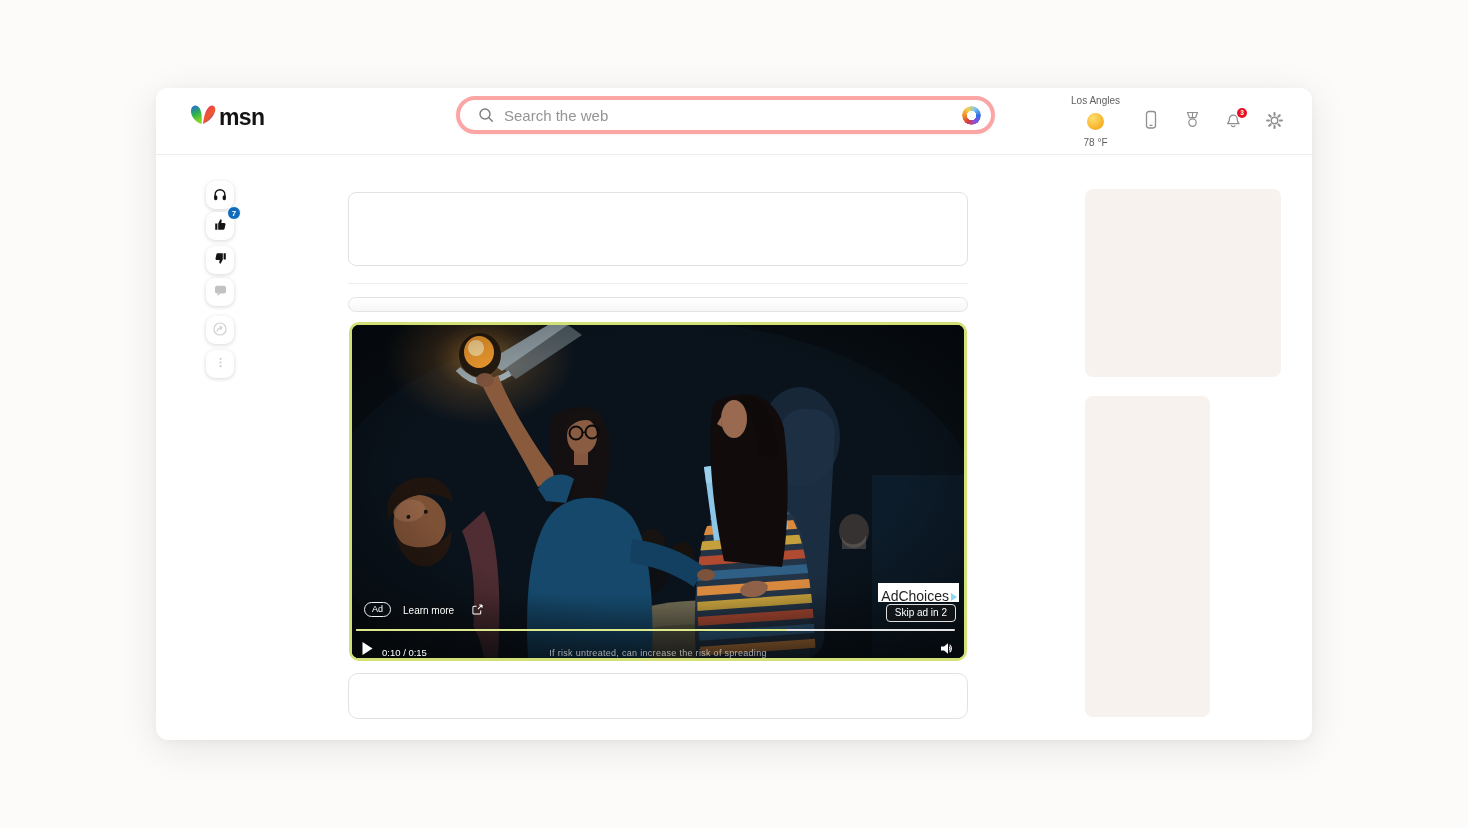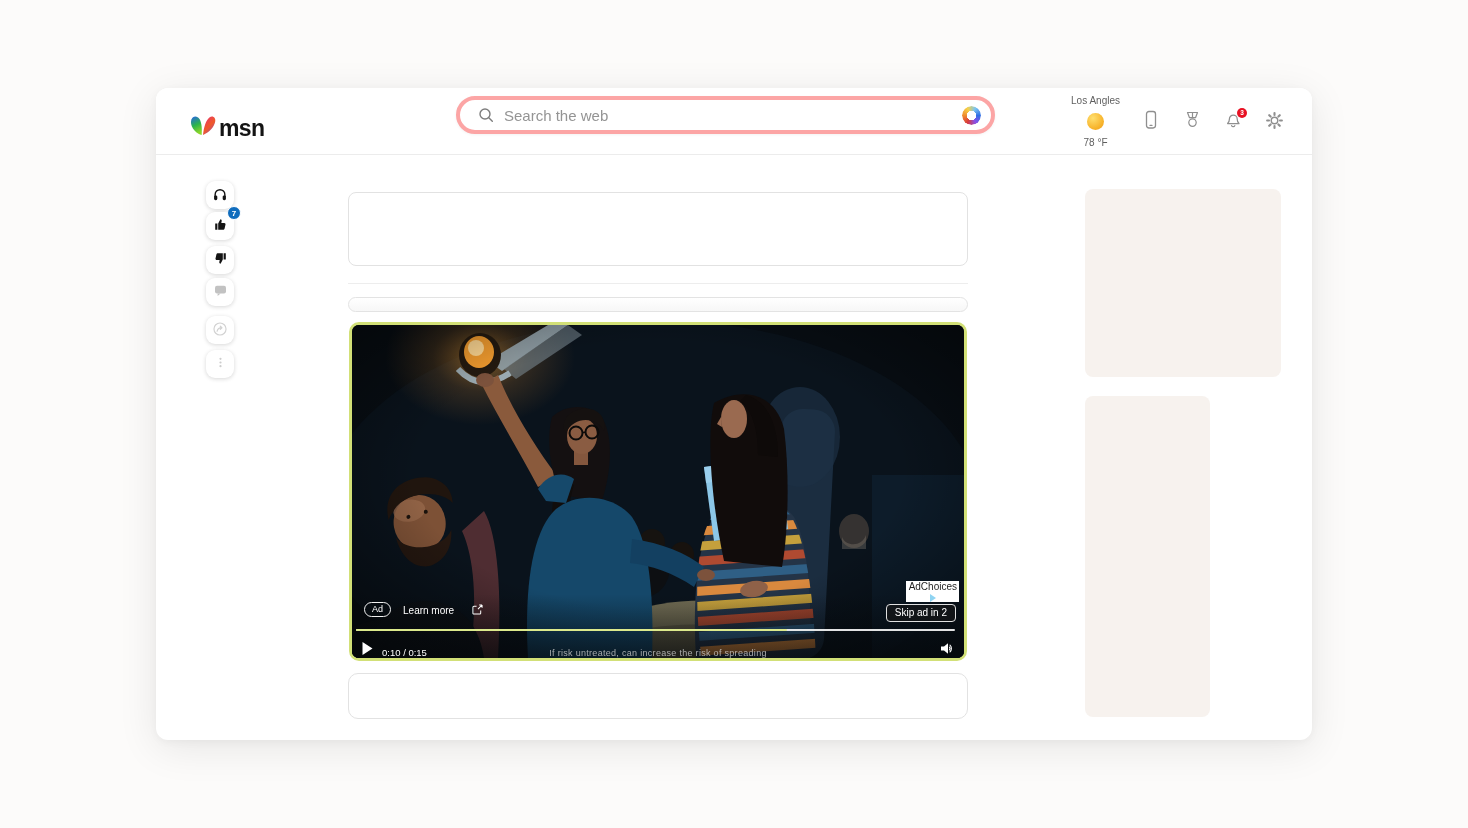--- a/index.html
+++ b/index.html
@@ -6,21 +6,21 @@
   html,body { background:#fcfbfa; }
   .stage{ position:relative; width:1468px; height:828px; background:#fcfbfa;
           font-family:"Liberation Sans",sans-serif; overflow:hidden; }
   .app-card{ position:absolute; left:156px; top:88px; width:1156px; height:652px;
              background:#fff; border-radius:12px;
              box-shadow:0 8px 40px rgba(0,0,0,.09), 0 2px 8px rgba(0,0,0,.04); }
 
   
   .hdr{ position:absolute; left:0; right:0; top:0; height:67px; background:#fff;
         border-bottom:1px solid #ececec; border-radius:12px 12px 0 0; }
-  .logo{ position:absolute; left:32px; top:26px; display:flex; align-items:center; gap:1px; cursor:pointer; }
+  .logo{ position:absolute; left:32px; top:15px; display:flex; align-items:center; gap:1px; cursor:pointer; }
   .logo-text{ font-size:23px; font-weight:700; color:#141414; letter-spacing:-0.6px; }
   .search{ position:absolute; left:300px; top:8px; width:539px; height:38px;
            border:4px solid #fca5a5; border-radius:20px; background:#fff;
            display:flex; align-items:center; padding:0 10px 0 18px;
            box-shadow:0 1px 3px rgba(0,0,0,.05); }
   .search input{ flex:1; border:none; outline:none; background:transparent;
                  font-size:15px; color:#333; font-family:"Liberation Sans",sans-serif; }
   .search input::placeholder{ color:#949494; }
   .copilot{ width:19px; height:19px; border-radius:50%; flex:0 0 auto; cursor:pointer;
             background:conic-gradient(from 210deg,#d83b3b,#f08c2e,#f7d148,#79c4f2,#2f6fe4,#8a4fe8,#d83b3b);
@@ -62,21 +62,21 @@
   .r2{ position:absolute; left:929px; top:308px; width:125px; height:321px;
        background:#f7f2ee; border-radius:8px; }
 
   
   .video{ position:absolute; left:193px; top:234px; width:618px; height:339px;
           border:3px solid #d2e077; border-radius:10px; background:#080e14; overflow:hidden; cursor:pointer; }
   .scene{ position:absolute; inset:0; width:100%; height:100%; display:block; }
   .vgrad{ position:absolute; left:0; right:0; bottom:0; height:64px;
           background:linear-gradient(rgba(5,8,11,0),rgba(5,8,11,.6)); }
   .adchoices{ position:absolute; right:5px; bottom:56px; background:#fff; color:#1f1f1f;
-              font-size:10px; line-height:11px; padding:0 2px 0 3px; display:flex; align-items:center; gap:2px; cursor:pointer;flex-direction:column; }
+              font-size:14px; line-height:11px; padding:8px 2px 0 3px; display:flex; align-items:center; gap:2px; cursor:pointer; }
   .adch-tri{ width:0; height:0; border-left:6px solid #8fd4f2; border-top:4px solid transparent;
              border-bottom:4px solid transparent; }
   .skip{ position:absolute; right:8px; bottom:36px; background:rgba(25,25,25,.62);
          border:1px solid #e0e0e0; border-radius:4px; color:#fff; font-size:10px;
          padding:2px 8px 3px; cursor:pointer; font-family:"Liberation Sans",sans-serif; }
   .adrow{ position:absolute; left:12px; bottom:41px; display:flex; align-items:flex-end; gap:12px; }
   .adpill{ border:1px solid #f2f2f2; border-radius:9px; color:#fff; font-size:9px; padding:1px 7px 2px; }
   .learn{ color:#fff; font-size:10px; display:flex; gap:18px; align-items:center;
           text-decoration:none; cursor:pointer; }
   .progress{ position:absolute; left:4px; right:9px; bottom:27px; height:2px;

